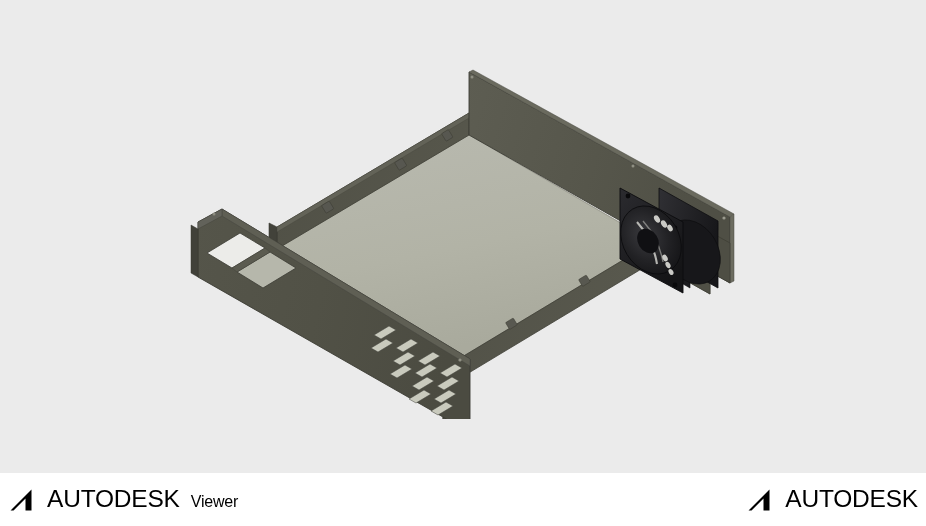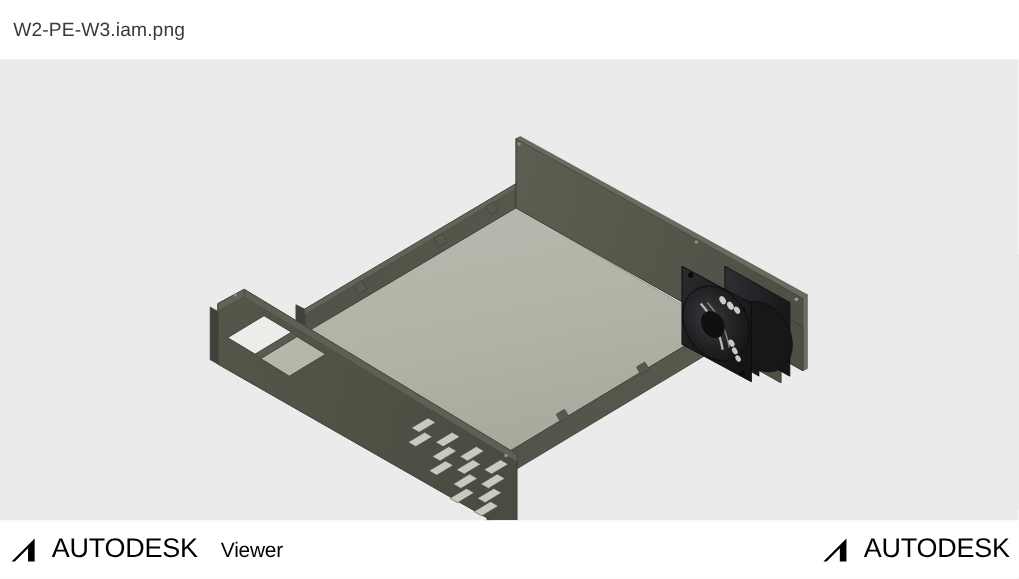--- a/index.html
+++ b/index.html
@@ -77,42 +77,39 @@
   }
   .wordmark {
     font-size: 24.5px;
     font-weight: normal;
     color: #000000;
     letter-spacing: -0.2px;
     line-height: 1;
     white-space: nowrap;
   }
   .product {
-    font-size: 19px;
+    font-size: 16px;
     font-weight: 400;
     color: #000000;
     letter-spacing: -0.2px;
     line-height: 1;
-    margin-left: 21px;
+    margin-left: 11px;
     white-space: nowrap;
     text-align: center;
   }
   .brand-text-group {
     display: flex;
     align-items: baseline;
   }
 </style>
 </head>
 <body>
 
 <div class="page">
 
-  <div class="header">
-    <div class="doc-title">W2-PE-W3.iam.png</div>
-  </div>
 
   <div class="viewer">
     <svg viewBox="0 0 926 419" width="926" height="419" xmlns="http://www.w3.org/2000/svg">
       <defs>
         <linearGradient id="gBase" x1="0" y1="0" x2="0.35" y2="1">
           <stop offset="0%" stop-color="#b9bab0"></stop>
           <stop offset="60%" stop-color="#b2b3a6"></stop>
           <stop offset="100%" stop-color="#a9aa9d"></stop>
         </linearGradient>
         <linearGradient id="gRear" x1="0" y1="0" x2="1" y2="0.25">

